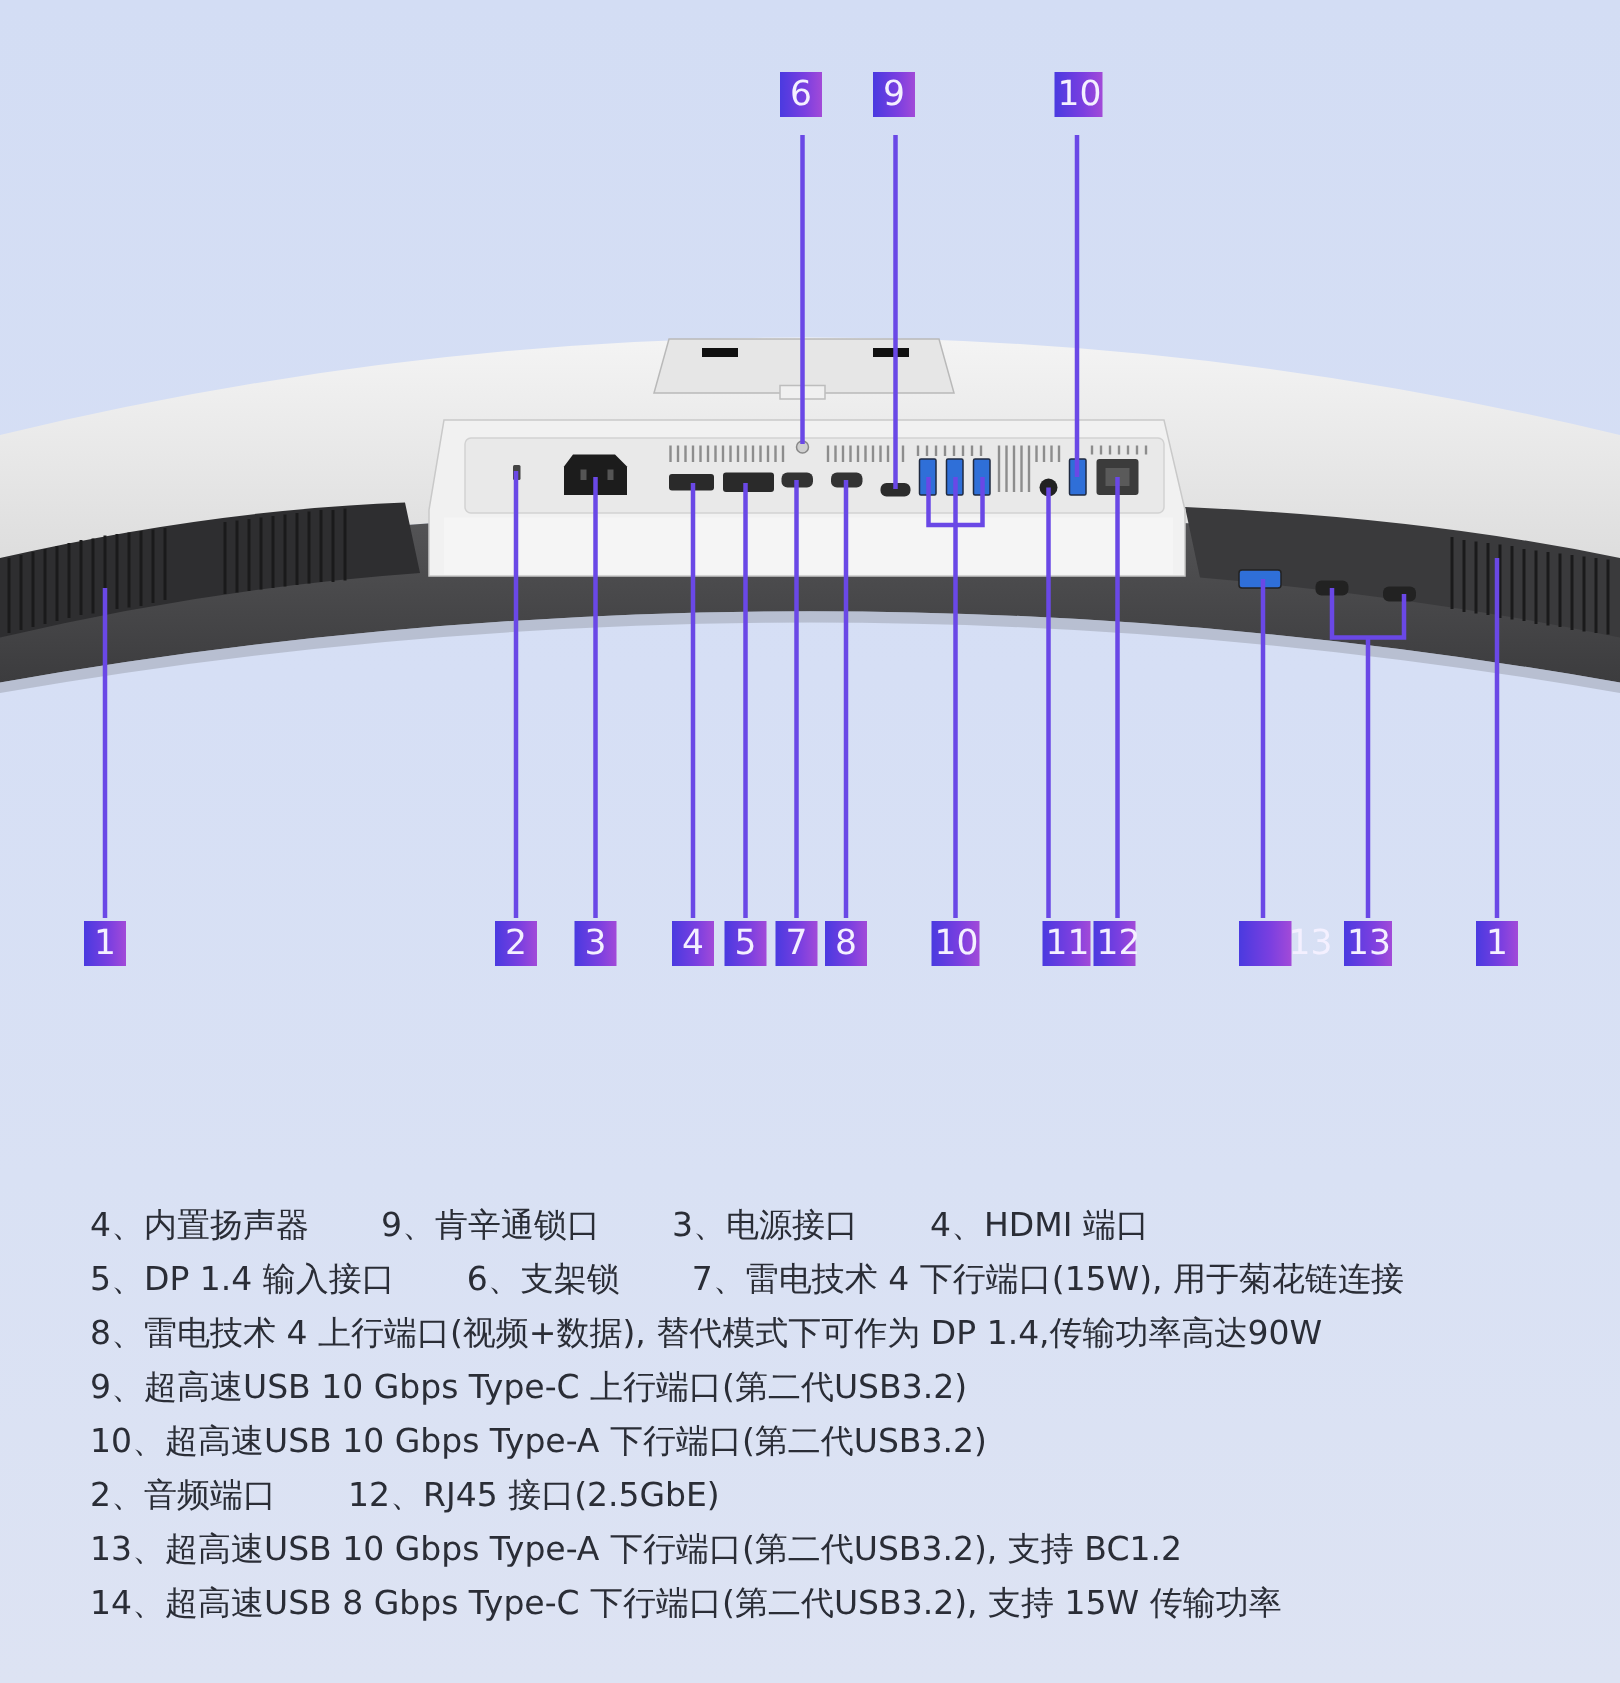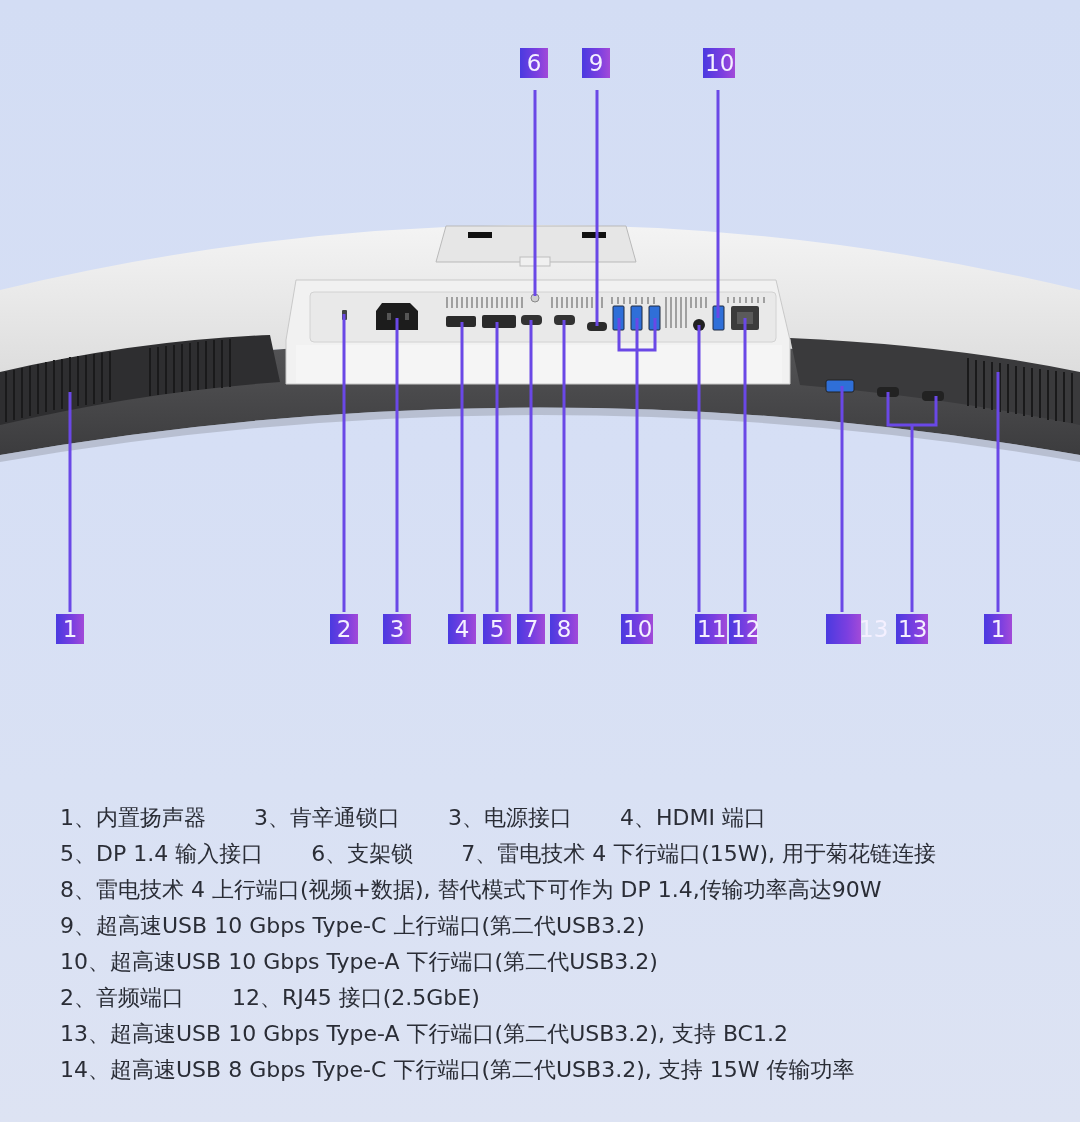--- a/index.html
+++ b/index.html
@@ -227,21 +227,21 @@
   <div class="badge" style="left:621px; top:614px; width:32px;">10</div>
   <div class="badge" style="left:683px; top:614px; width:32px;margin-left:12px;">11</div>
   <div class="badge" style="left:729px; top:614px; width:27px;">12</div>
   <div class="badge" style="left:826px; top:614px; width:32px;padding-left:33px;">13</div>
   <div class="badge" style="left:896px; top:614px; width:32px;">13</div>
   <div class="badge" style="left:984px; top:614px;">1</div>
 </div>
 
 <div class="legend">
   <div class="line">
-    <span>1、内置扬声器</span><span class="gap"></span><span>3、肯辛通锁口</span><span class="gap"></span><span>3、电源接口</span><span class="gap"></span><span>4、HDMI 端口</span>
+    <span>4、内置扬声器</span><span class="gap"></span><span>9、肯辛通锁口</span><span class="gap"></span><span>3、电源接口</span><span class="gap"></span><span>4、HDMI 端口</span>
   </div>
   <div class="line">
     <span>5、DP 1.4 输入接口</span><span class="gap"></span><span>6、支架锁</span><span class="gap"></span><span>7、雷电技术 4 下行端口(15W), 用于菊花链连接</span>
   </div>
   <div class="line">8、雷电技术 4 上行端口(视频+数据), 替代模式下可作为 DP 1.4,传输功率高达90W</div>
   <div class="line">9、超高速USB 10 Gbps Type-C 上行端口(第二代USB3.2)</div>
   <div class="line">10、超高速USB 10 Gbps Type-A 下行端口(第二代USB3.2)</div>
   <div class="line">
     <span>2、音频端口</span><span class="gap"></span><span>12、RJ45 接口(2.5GbE)</span>
   </div>

